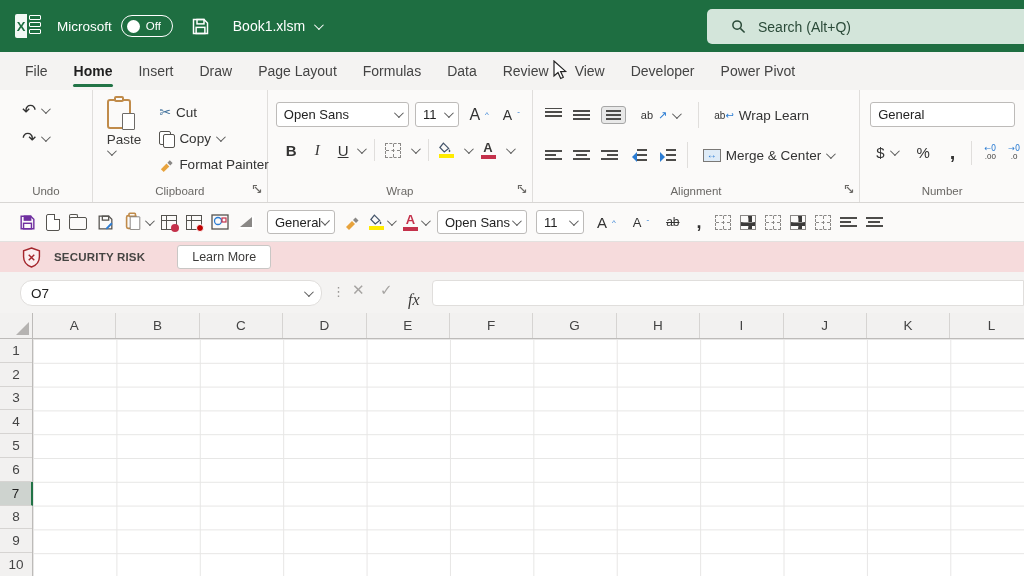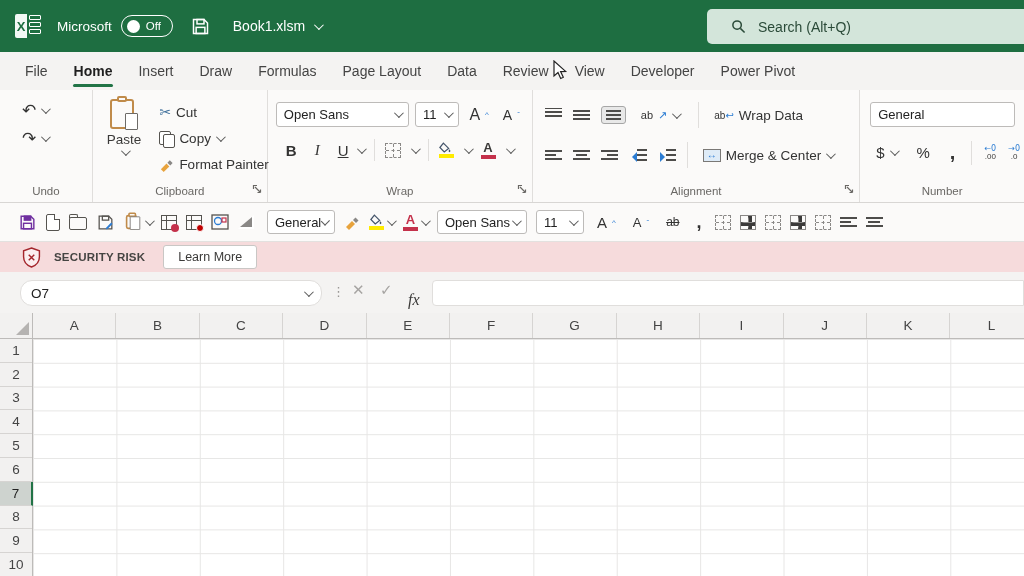--- a/index.html
+++ b/index.html
@@ -84,21 +84,21 @@
   .grid-ic::before { content:""; position:absolute; left:4px; top:0; bottom:0; border-left:1px solid #55534f; }
   .grid-ic::after { content:""; position:absolute; top:4px; left:0; right:0; border-top:1px solid #55534f; }
   .dot-badge { position:absolute; right:-3px; bottom:-3px; width:8px; height:8px; border-radius:50%; }
   .ruler-ic { width:0; height:0; border-left:16px solid transparent; border-bottom:14px solid #fff; position:relative; }
   .ruler-ic::after { content:""; position:absolute; left:-14px; top:2px; width:0; height:0; border-left:12px solid transparent; border-bottom:10px solid #8a8886; }
 
   
   .banner { position:absolute; top:242px; left:0; width:1024px; height:30px; background:#F6DBDC; display:flex; align-items:center; }
   .banner .btitle { font-weight:bold; font-size:11.5px; color:#454442; margin-left:13px; letter-spacing:.2px; }
   .banner .bmsg { font-size:12.5px; color:#514f4d; text-decoration:underline; margin-left:7px; cursor:pointer; }
-  .learn-btn { margin-left:18px; background:#fff; border:1px solid #C9C7C5; border-radius:3px; padding:4px 14px; font-size:12.5px; color:#3b3a39; cursor:pointer; }
+  .learn-btn { margin-left:32px; background:#fff; border:1px solid #C9C7C5; border-radius:3px; padding:4px 14px; font-size:12.5px; color:#3b3a39; cursor:pointer; }
 
   
   .fbar { position:absolute; top:272px; left:0; width:1024px; height:41px; background:#F4F3F2; display:flex; align-items:center; }
   .namebox { position:absolute; left:20px; top:8px; width:302px; height:26px; background:#fff; border:1px solid #E0DEDC; border-radius:12px; display:flex; align-items:center; padding:0 10px; font-size:13.5px; color:#222; cursor:text; justify-content:space-between; }
   .fb-dots { position:absolute; left:332px; top:12px; color:#9a9896; font-size:13px; cursor:ew-resize; font-family:"DejaVu Sans",sans-serif; }
   .fb-x { position:absolute; left:352px; top:9px; color:#a6a4a2; font-size:15px; cursor:pointer; }
   .fb-check { position:absolute; left:380px; top:9px; color:#a6a4a2; font-size:15px; cursor:pointer; font-family:"DejaVu Sans",sans-serif; }
   .fb-fx { position:absolute; left:408px; top:19px; font-family:"Liberation Serif",serif; font-style:italic; font-size:16px; color:#3b3a39; cursor:pointer; }
   .fb-input { position:absolute; left:432px; top:8px; width:592px; height:26px; background:#fff; border:1px solid #E0DEDC; border-radius:4px 0 0 4px; cursor:text; }
 
@@ -155,22 +155,22 @@
     </svg>
     <span>Search (Alt+Q)</span>
   </div>
 </div>
 
 <div class="tabrow">
   <span class="tab">File</span>
   <span class="tab active">Home</span>
   <span class="tab">Insert</span>
   <span class="tab">Draw</span>
+  <span class="tab">Page Layout</span>
   <span class="tab">Formulas</span>
-  <span class="tab">Page Layout</span>
   <span class="tab">Data</span>
   <span class="tab">Review</span>
   <span class="tab">View</span>
   <span class="tab">Developer</span>
   <span class="tab">Power Pivot</span>
 </div>
 
 <div class="cursor">
   <svg width="17" height="22" viewBox="0 0 17 22">
       <path d="M2 1 L2 16 L6 12.5 L8.7 18.5 L11.3 17.3 L8.6 11.6 L13.6 11.4 Z" fill="#fff" stroke="#222" stroke-width="1.2"></path>
@@ -188,21 +188,21 @@
       <span class="rbtn">
         <span class="icon-txt" style="font-size:17px;">↷</span>
         <span class="chev"></span>
       </span>
     </div>
     <span class="group-label">Undo</span>
   </div>
 
   <div class="group" style="width:175px;">
     <div style="display:flex; padding-left:14px; gap:14px;">
-      <div style="display:flex; flex-direction:column; align-items:center; gap:2px;">
+      <div style="display:flex; flex-direction:column; align-items:flex-start; gap:2px;">
         <span class="paste-ic">
             <span class="board"></span>
             <span class="clipc"></span>
             <span class="page"></span>
           </span>
         <span style="font-size:13.5px;">Paste</span>
         <span class="chev"></span>
       </div>
       <div style="display:flex; flex-direction:column; gap:7px; padding-top:4px;">
         <span class="rbtn">
@@ -293,21 +293,21 @@
           <i></i>
         </span>
       <span class="rbtn" style="font-size:11px;">
         <span>ab</span>
           <span style="color:#2B7CD3;">↗</span>
         <span class="chev"></span>
       </span>
       <span style="border-left:1px solid #E0DEDC; height:26px; margin-left:4px;"></span>
       <span class="rbtn">
         <span style="font-size:10px;"><span>ab</span><span style="color:#2B7CD3;">↩</span></span>
-        <span>Wrap Data</span>
+        <span>Wrap Learn</span>
       </span>
     </div>
     <div style="display:flex; gap:11px; padding:14px 8px 0 12px; align-items:center;">
       <span class="lines al-left">
           <i></i>
           <i></i>
           <i></i>
         </span>
       <span class="lines al-center">
           <i></i>

